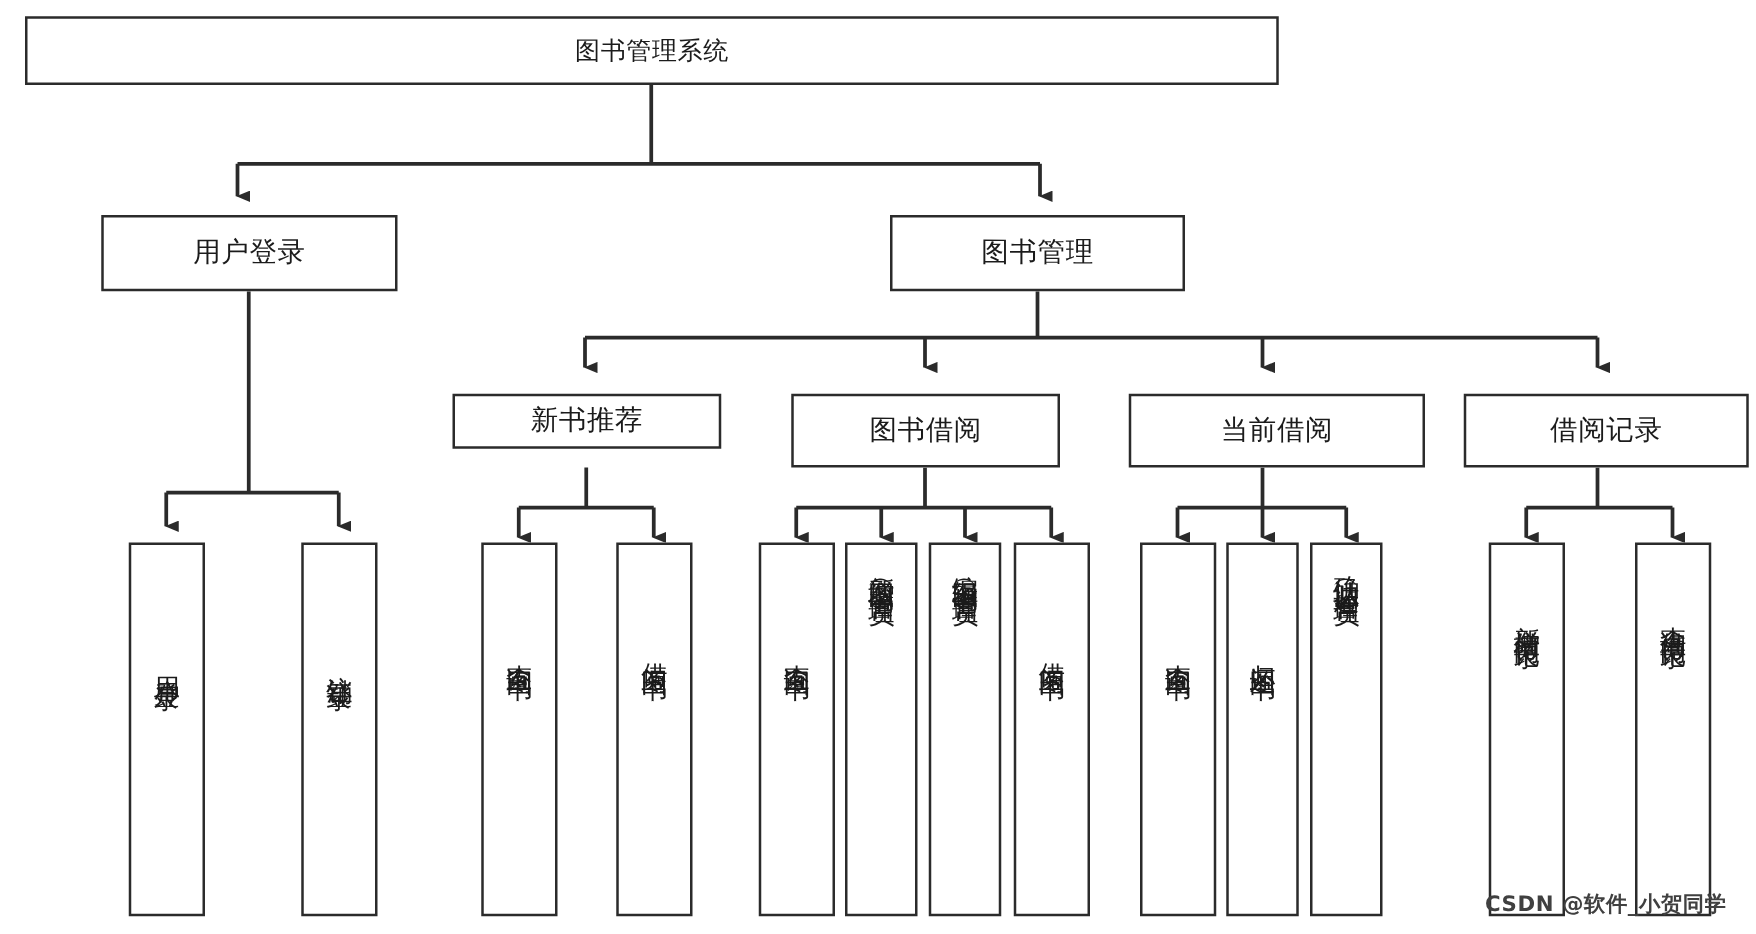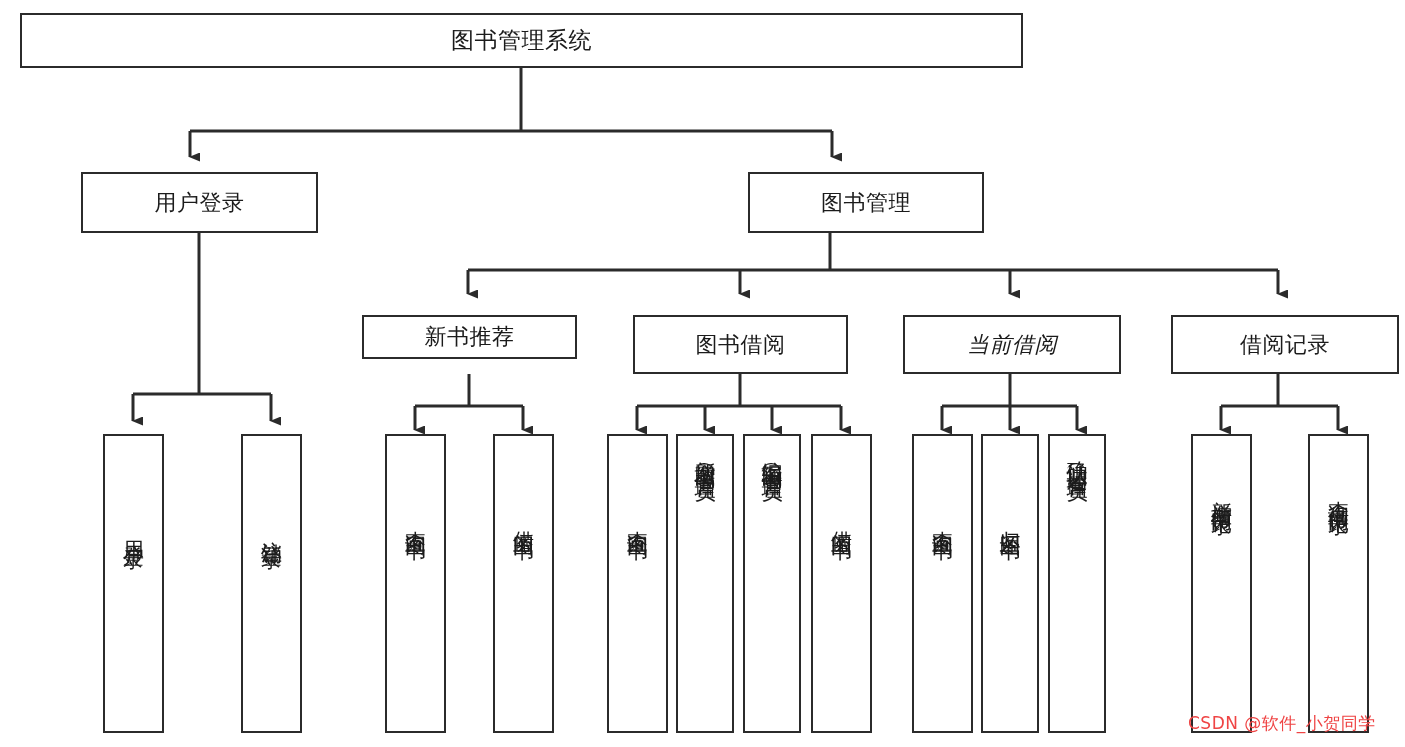--- a/index.html
+++ b/index.html
@@ -42,21 +42,21 @@
     text-align: center;
     line-height: 1.18;
     white-space: pre;
   }
   
   .node.h .node-label {
     font-size: 22px;
     letter-spacing: 0.5px;
   }
   .node.root .node-label {
-    font-size: 23px;
+    font-size: 20px;
   }
   
   .node.v {
     align-items: flex-start;
     padding-top: 16px;
   }
   .node.v .node-label {
     writing-mode: vertical-rl;
     text-orientation: upright;
     font-size: 21px;
@@ -65,25 +65,26 @@
     white-space: nowrap;
   }
   .node.v.tall-text {
     padding-top: 8px;
   }
   #watermark {
     position: absolute;
     left: 1188px;
     top: 712px;
     font-size: 17px;
-    color: #ef4444;
+    color: #404040;
     letter-spacing: 0.5px;
     z-index: 5;
     white-space: nowrap;
     font-family: "DejaVu Sans", "Liberation Sans", sans-serif;
+    font-weight: bold;
   }
 </style>
 </head>
 <body>
 
 <div id="diagram-root">
 
   <svg id="edges-layer" width="1405" height="747" viewBox="0 0 1405 747" xmlns="http://www.w3.org/2000/svg">
     <defs>
       <marker id="arrowhead" markerWidth="9" markerHeight="11" refX="4.5" refY="10" orient="auto" markerUnits="userSpaceOnUse">
@@ -135,33 +136,33 @@
   </svg>
 
   <div class="node h root" style="left:20px; top:13px; width:1003px; height:55px;">
     <span class="node-label">图书管理系统</span>
   </div>
 
   <div class="node h" style="left:81px; top:172px; width:237px; height:61px;">
     <span class="node-label">用户登录</span>
   </div>
 
-  <div class="node h" style="left:712px; top:172px; width:236px; height:61px;margin-left:36px;">
+  <div class="node h" style="left:712px; top:172px; width:236px; height:61px;">
     <span class="node-label">图书管理</span>
   </div>
 
   <div class="node h" style="left:362px; top:315px; width:215px; height:44px;">
     <span class="node-label">新书推荐</span>
   </div>
 
   <div class="node h" style="left:633px; top:315px; width:215px; height:59px;">
     <span class="node-label">图书借阅</span>
   </div>
 
-  <div class="node h" style="left:903px; top:315px; width:218px; height:59px;font-style:italic;">
+  <div class="node h" style="left:903px; top:315px; width:237px; height:59px;">
     <span class="node-label">当前借阅</span>
   </div>
 
   <div class="node h" style="left:1171px; top:315px; width:228px; height:59px;">
     <span class="node-label">借阅记录</span>
   </div>
 
   <div class="node v" style="left:103px; top:434px; width:61px; height:299px; padding-top:88px;">
     <span class="node-label">用户登录</span>
   </div>

